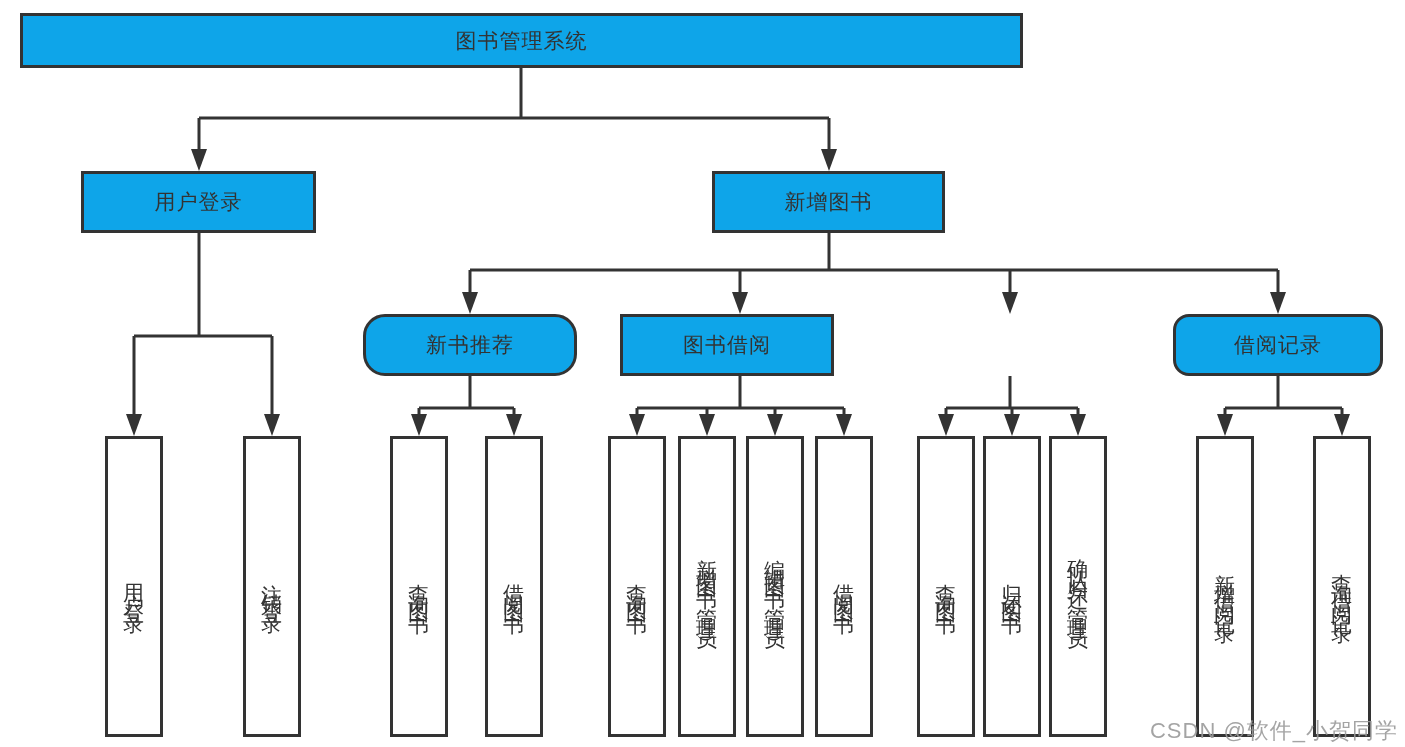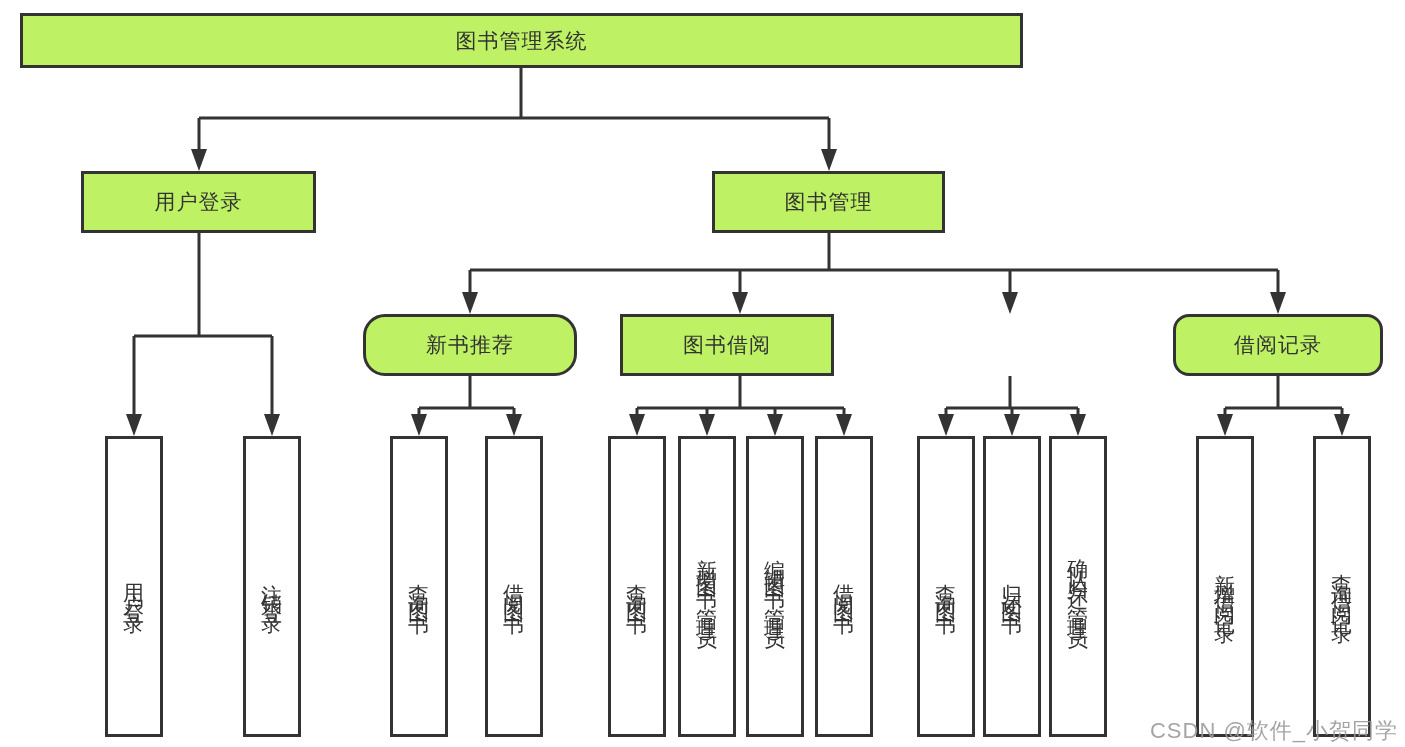--- a/index.html
+++ b/index.html
@@ -19,21 +19,21 @@
     position: absolute;
     left: 0;
     top: 0;
     width: 1405px;
     height: 747px;
   }
   .hbox {
     position: absolute;
     box-sizing: border-box;
     border: 3px solid #333333;
-    background: #bef264;
+    background: #0ea5e9;
     color: #333333;
     display: flex;
     align-items: center;
     justify-content: center;
     font-size: 21px;
     letter-spacing: 1px;
     white-space: nowrap;
   }
   .vbox {
     position: absolute;
@@ -107,21 +107,21 @@
       <polygon points="1004,414 1020,414 1012,436"></polygon>
       <polygon points="1070,414 1086,414 1078,436"></polygon>
       <polygon points="1217,414 1233,414 1225,436"></polygon>
       <polygon points="1334,414 1350,414 1342,436"></polygon>
     </g>
   </svg>
 
   <div class="hbox" style="left:20px; top:13px; width:1003px; height:55px;">图书管理系统</div>
 
   <div class="hbox" style="left:81px; top:171px; width:235px; height:62px;">用户登录</div>
-  <div class="hbox" style="left:712px; top:171px; width:233px; height:62px;">图书管理</div>
+  <div class="hbox" style="left:712px; top:171px; width:233px; height:62px;">新增图书</div>
 
   <div class="hbox" style="left:363px; top:314px; width:214px; height:62px;border-radius:22px;">新书推荐</div>
   <div class="hbox" style="left:620px; top:314px; width:214px; height:62px;">图书借阅</div>
   <div class="hbox" style="left:1173px; top:314px; width:210px; height:62px;border-radius:16px;">借阅记录</div>
 
   <div class="vbox" style="left:105px;">用户登录</div>
   <div class="vbox" style="left:243px;">注销登录</div>
 
   <div class="vbox" style="left:390px;">查询图书</div>
   <div class="vbox" style="left:485px;">借阅图书</div>

